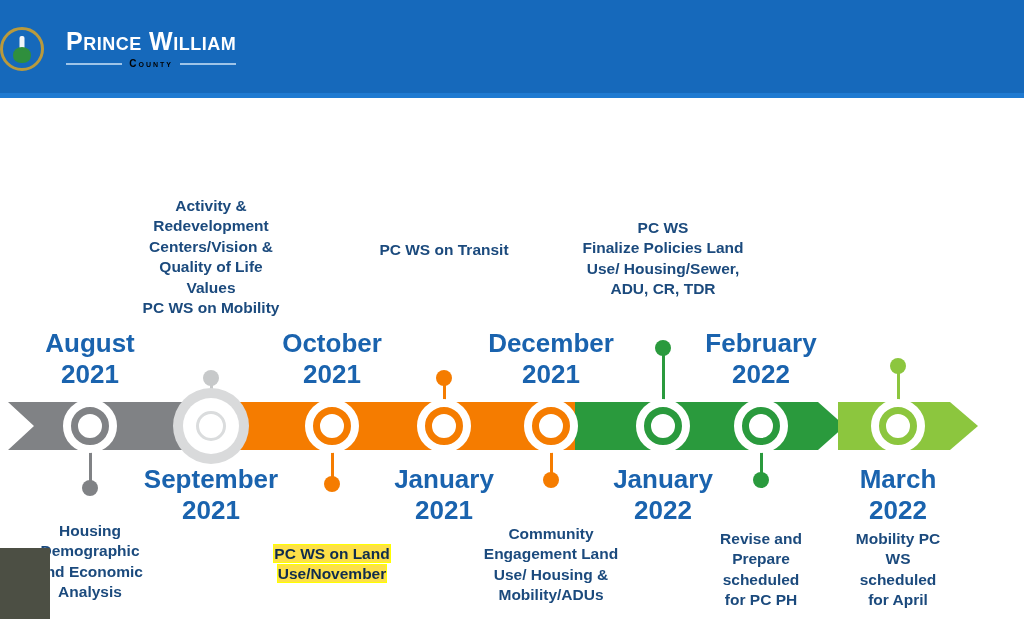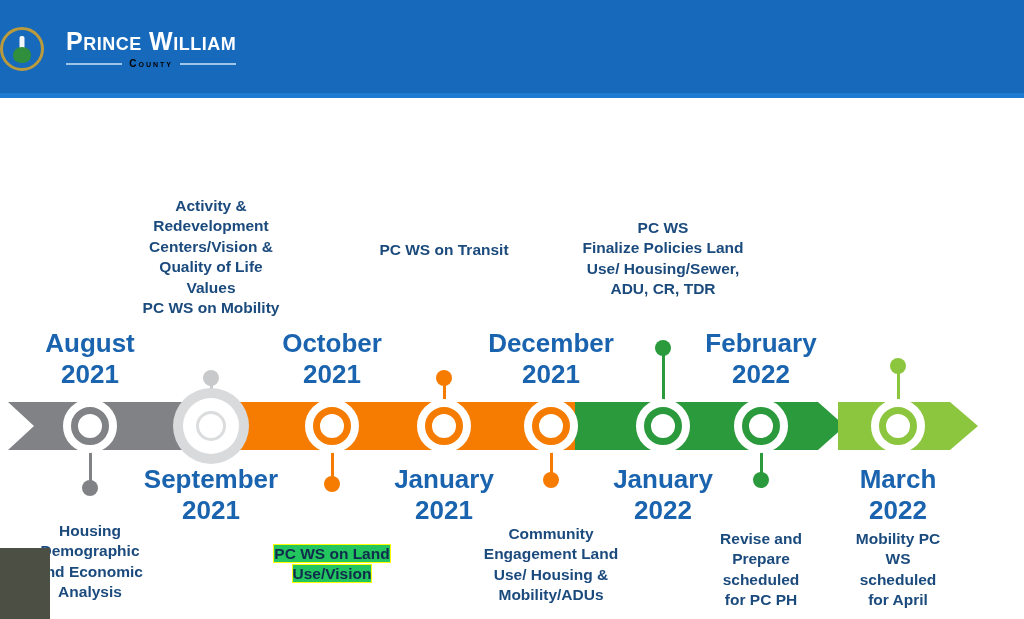--- a/index.html
+++ b/index.html
@@ -83,21 +83,21 @@
     color: #1a63ae; font-size: 26px; font-weight: bold; line-height: 1.2;
     white-space: pre-line;
   }
   .note {
     position: absolute; text-align: center;
     color: #1b4a7d; font-size: 15.5px; font-weight: bold; line-height: 1.32;
     white-space: pre-line;
   }
   .note.hl { color:#102c4d; }
   .note.hl span.hlbox {
-    background: #22c55e;
+    background: #fde047;
     box-shadow: 0 0 0 1px #ffff00;
   }
 
   
   .occluder {
     position: absolute; left: 0; top: 548px; width: 50px; height: 71px;
     background: #4c4f44;
   }
 </style>
 </head>
@@ -158,21 +158,21 @@
 Centers/Vision &amp;
 Quality of Life
 Values
 PC WS on Mobility</div>
       <div class="stem" style="left: 330.5px; background: rgb(245, 124, 0); top: 426px; height: 58px;"></div>
       <div class="stem-dot" style="left: 324px; background: rgb(245, 124, 0); top: 476px;"></div>
       <div class="ring-outer" style="width: 54px; height: 54px; left: 305px; top: 399px; background: rgb(255, 255, 255); border: 7px solid rgb(255, 255, 255); box-shadow: rgb(255, 255, 255) 0px 0px 0px 0px inset;"></div>
       <div class="ring" style="width: 38px; height: 38px; left: 313px; top: 407px; border: 7px solid rgb(245, 124, 0); background: rgb(255, 255, 255);"></div>
       <div class="month" style="left: 252px; top: 328px; width: 160px;">October
 2021</div>
-      <div class="note hl" style="left: 242px; top: 544px; width: 180px;"><div><span class="hlbox">PC WS on Land</span></div><div><span class="hlbox">Use/Vision</span></div></div>
+      <div class="note hl" style="left: 242px; top: 544px; width: 180px;"><div><span class="hlbox">PC WS on Land</span></div><div><span class="hlbox">Use/November</span></div></div>
       <div class="stem" style="left: 442.5px; background: rgb(245, 124, 0); top: 378px; height: 48px;"></div>
       <div class="stem-dot" style="left: 436px; background: rgb(245, 124, 0); top: 370px;"></div>
       <div class="ring-outer" style="width: 54px; height: 54px; left: 417px; top: 399px; background: rgb(255, 255, 255); border: 7px solid rgb(255, 255, 255); box-shadow: rgb(255, 255, 255) 0px 0px 0px 0px inset;"></div>
       <div class="ring" style="width: 38px; height: 38px; left: 425px; top: 407px; border: 7px solid rgb(245, 124, 0); background: rgb(255, 255, 255);"></div>
       <div class="month" style="left: 354px; top: 464px; width: 180px;">January
 2021</div>
       <div class="note" style="left: 344px; top: 240px; width: 200px;">PC WS on Transit</div>
       <div class="stem" style="left: 549.5px; background: rgb(245, 124, 0); top: 426px; height: 54px;"></div>
       <div class="stem-dot" style="left: 543px; background: rgb(245, 124, 0); top: 472px;"></div>
       <div class="ring-outer" style="width: 54px; height: 54px; left: 524px; top: 399px; background: rgb(255, 255, 255); border: 7px solid rgb(255, 255, 255); box-shadow: rgb(255, 255, 255) 0px 0px 0px 0px inset;"></div>

